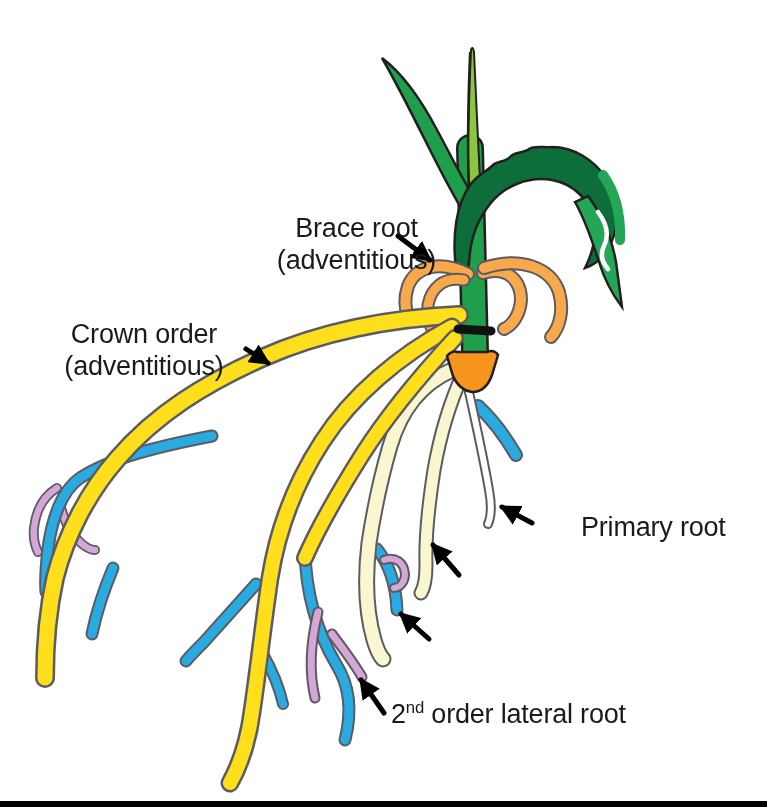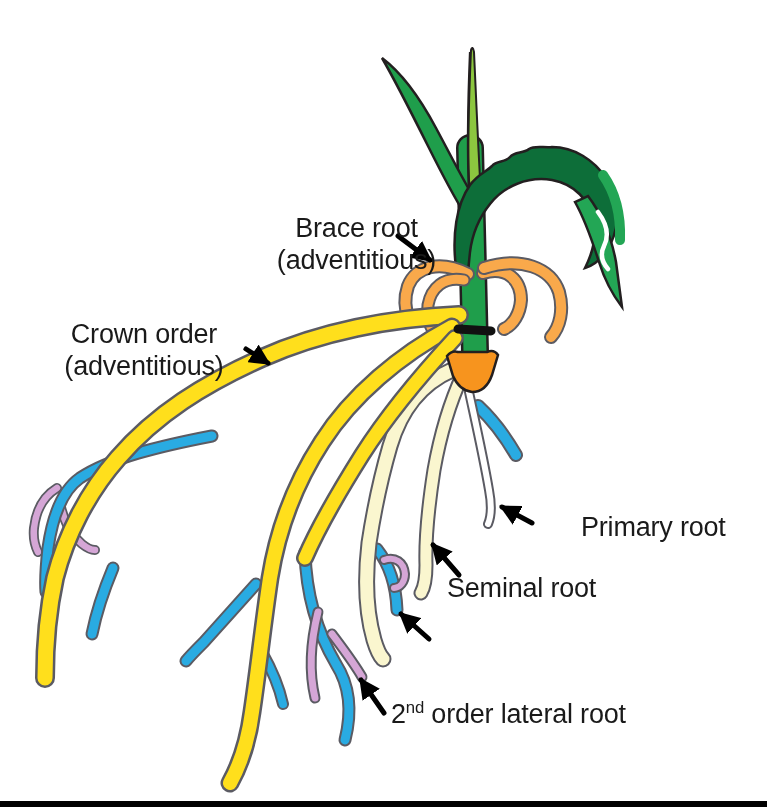--- a/index.html
+++ b/index.html
@@ -163,19 +163,18 @@
     <div>(adventitious)</div>
   </div>
 
   <div class="lbl center" style="left:30px;top:318px;width:228px;">
     <div>Crown order</div>
     <div>(adventitious)</div>
   </div>
 
   <div class="lbl" style="left:533px;top:511px;margin-left:48px;">Primary root</div>
 
-  <div class="lbl" style="left:447px;top:572px;">Seminal root</div>
 
 
   <div class="lbl" style="left:391px;top:698px;"><span>2</span><sup>nd</sup><span> order lateral root</span></div>
 
   <div id="bottom-border"></div>
 </div>
 
 </body></html>

